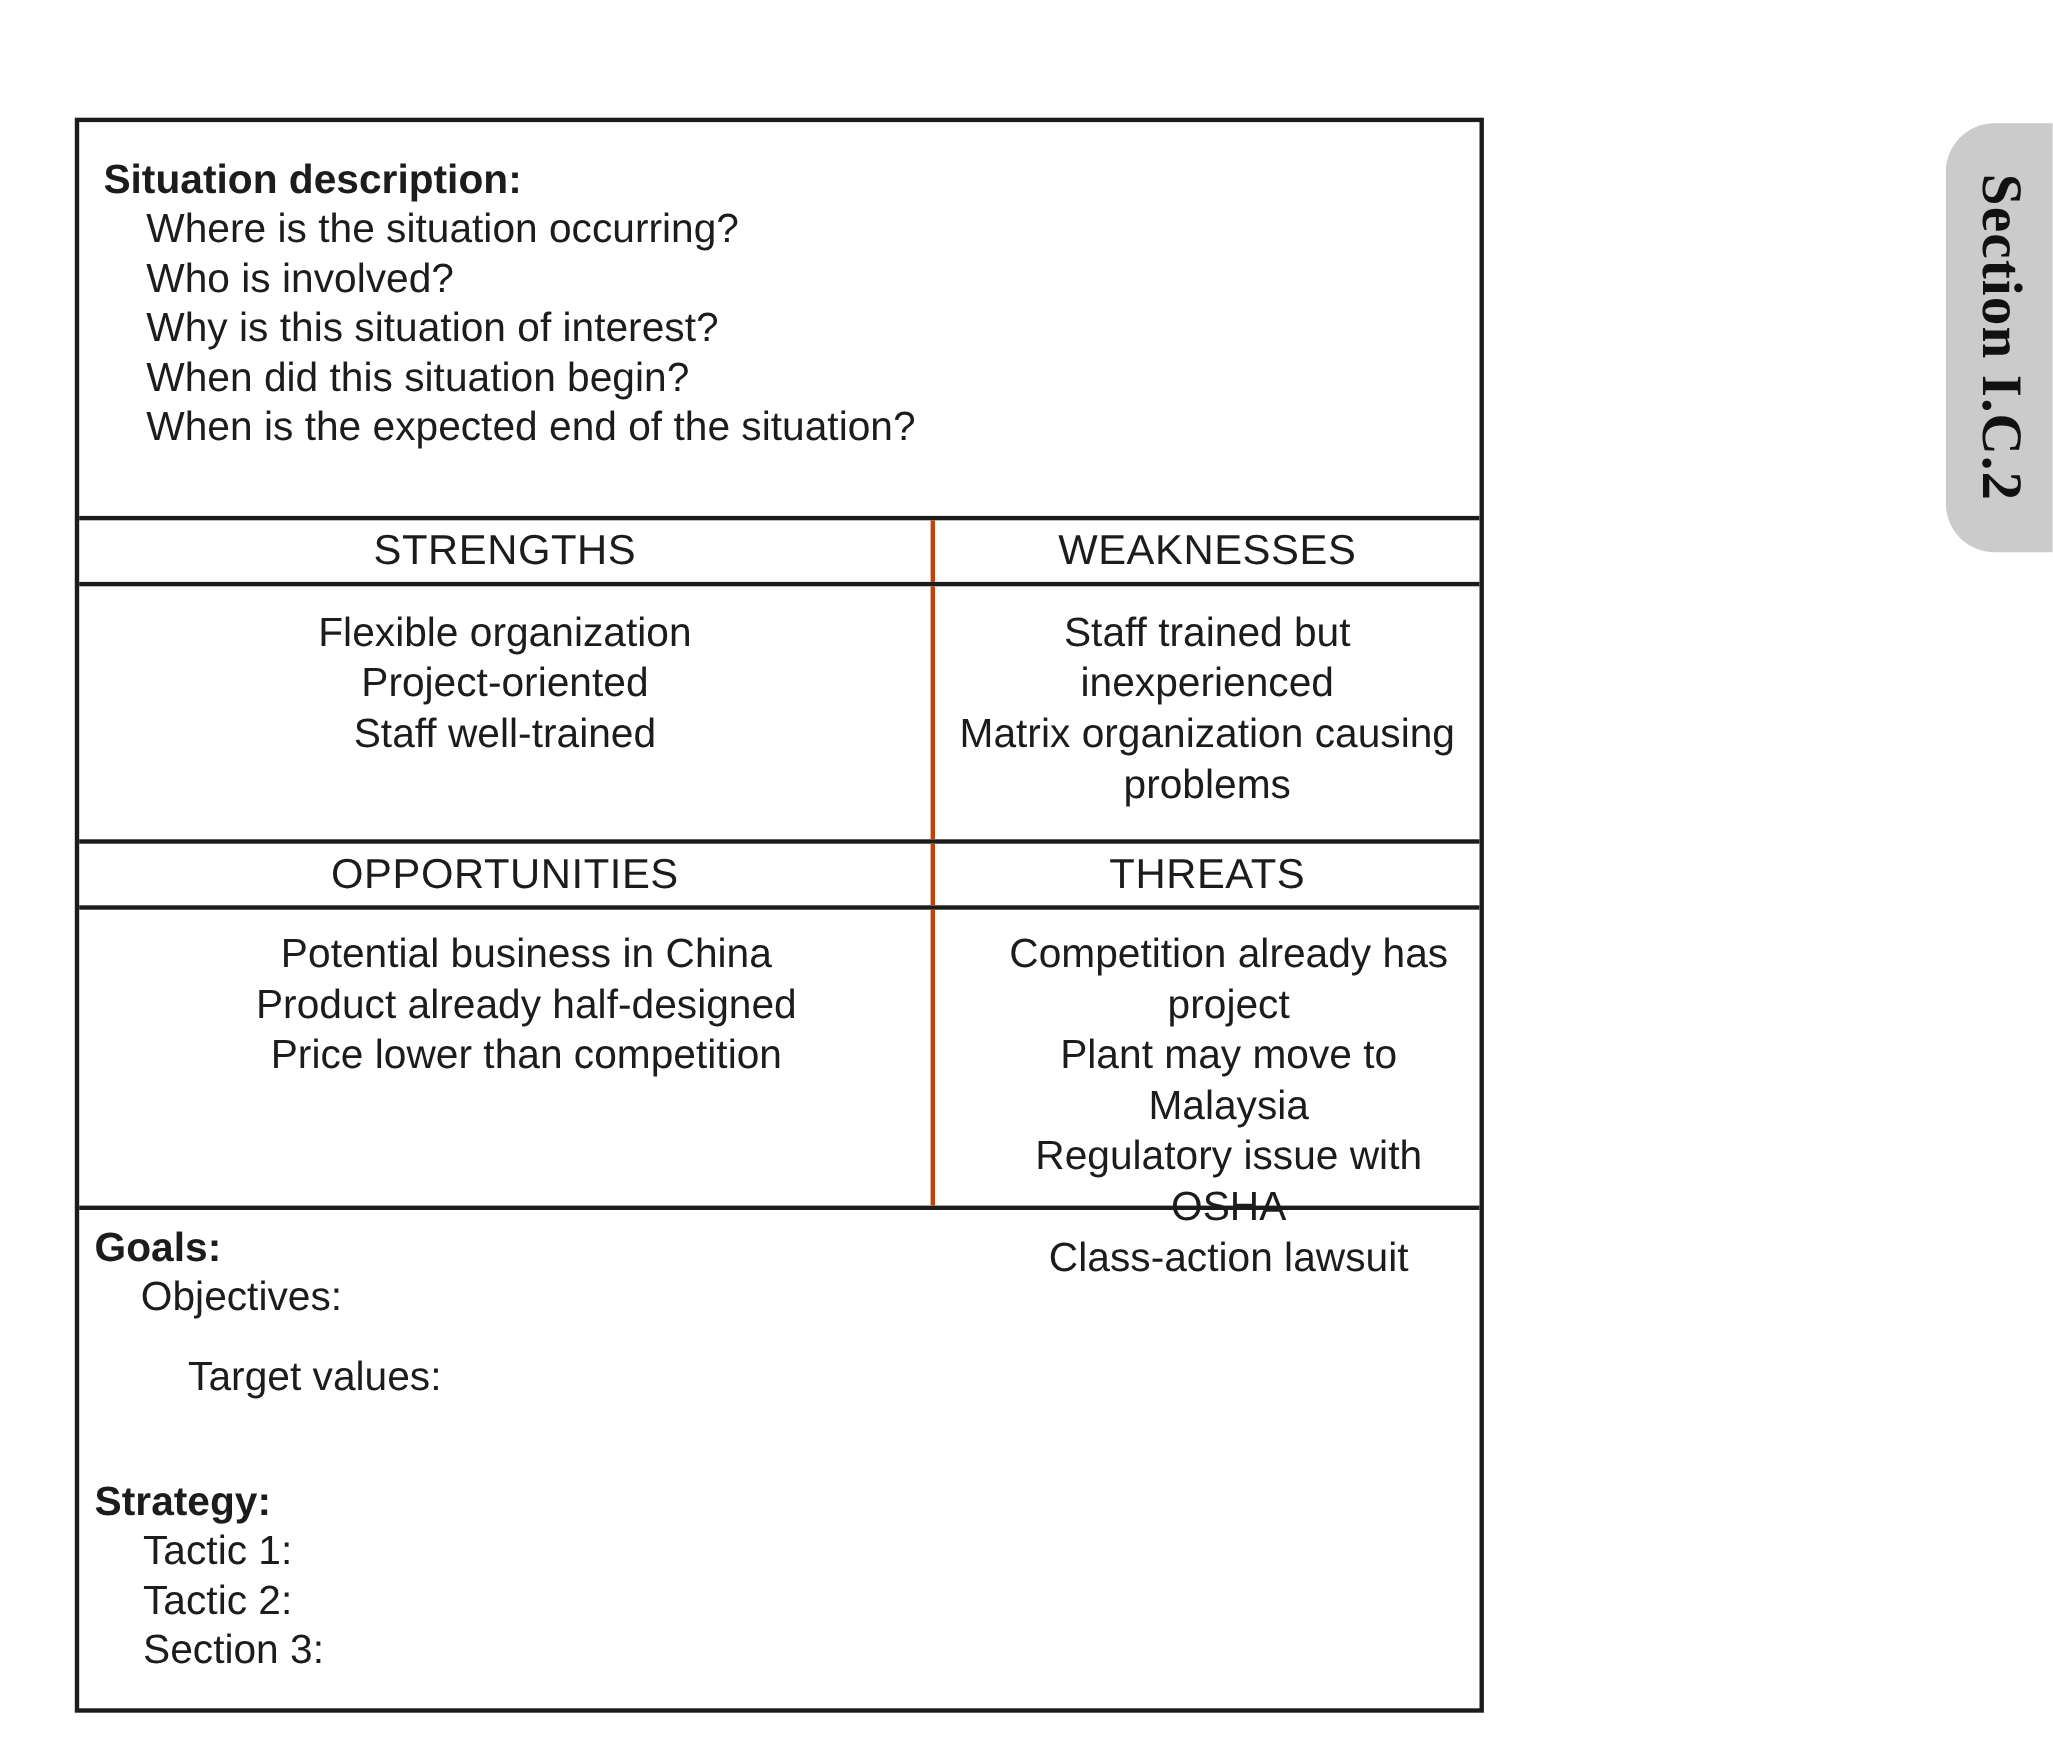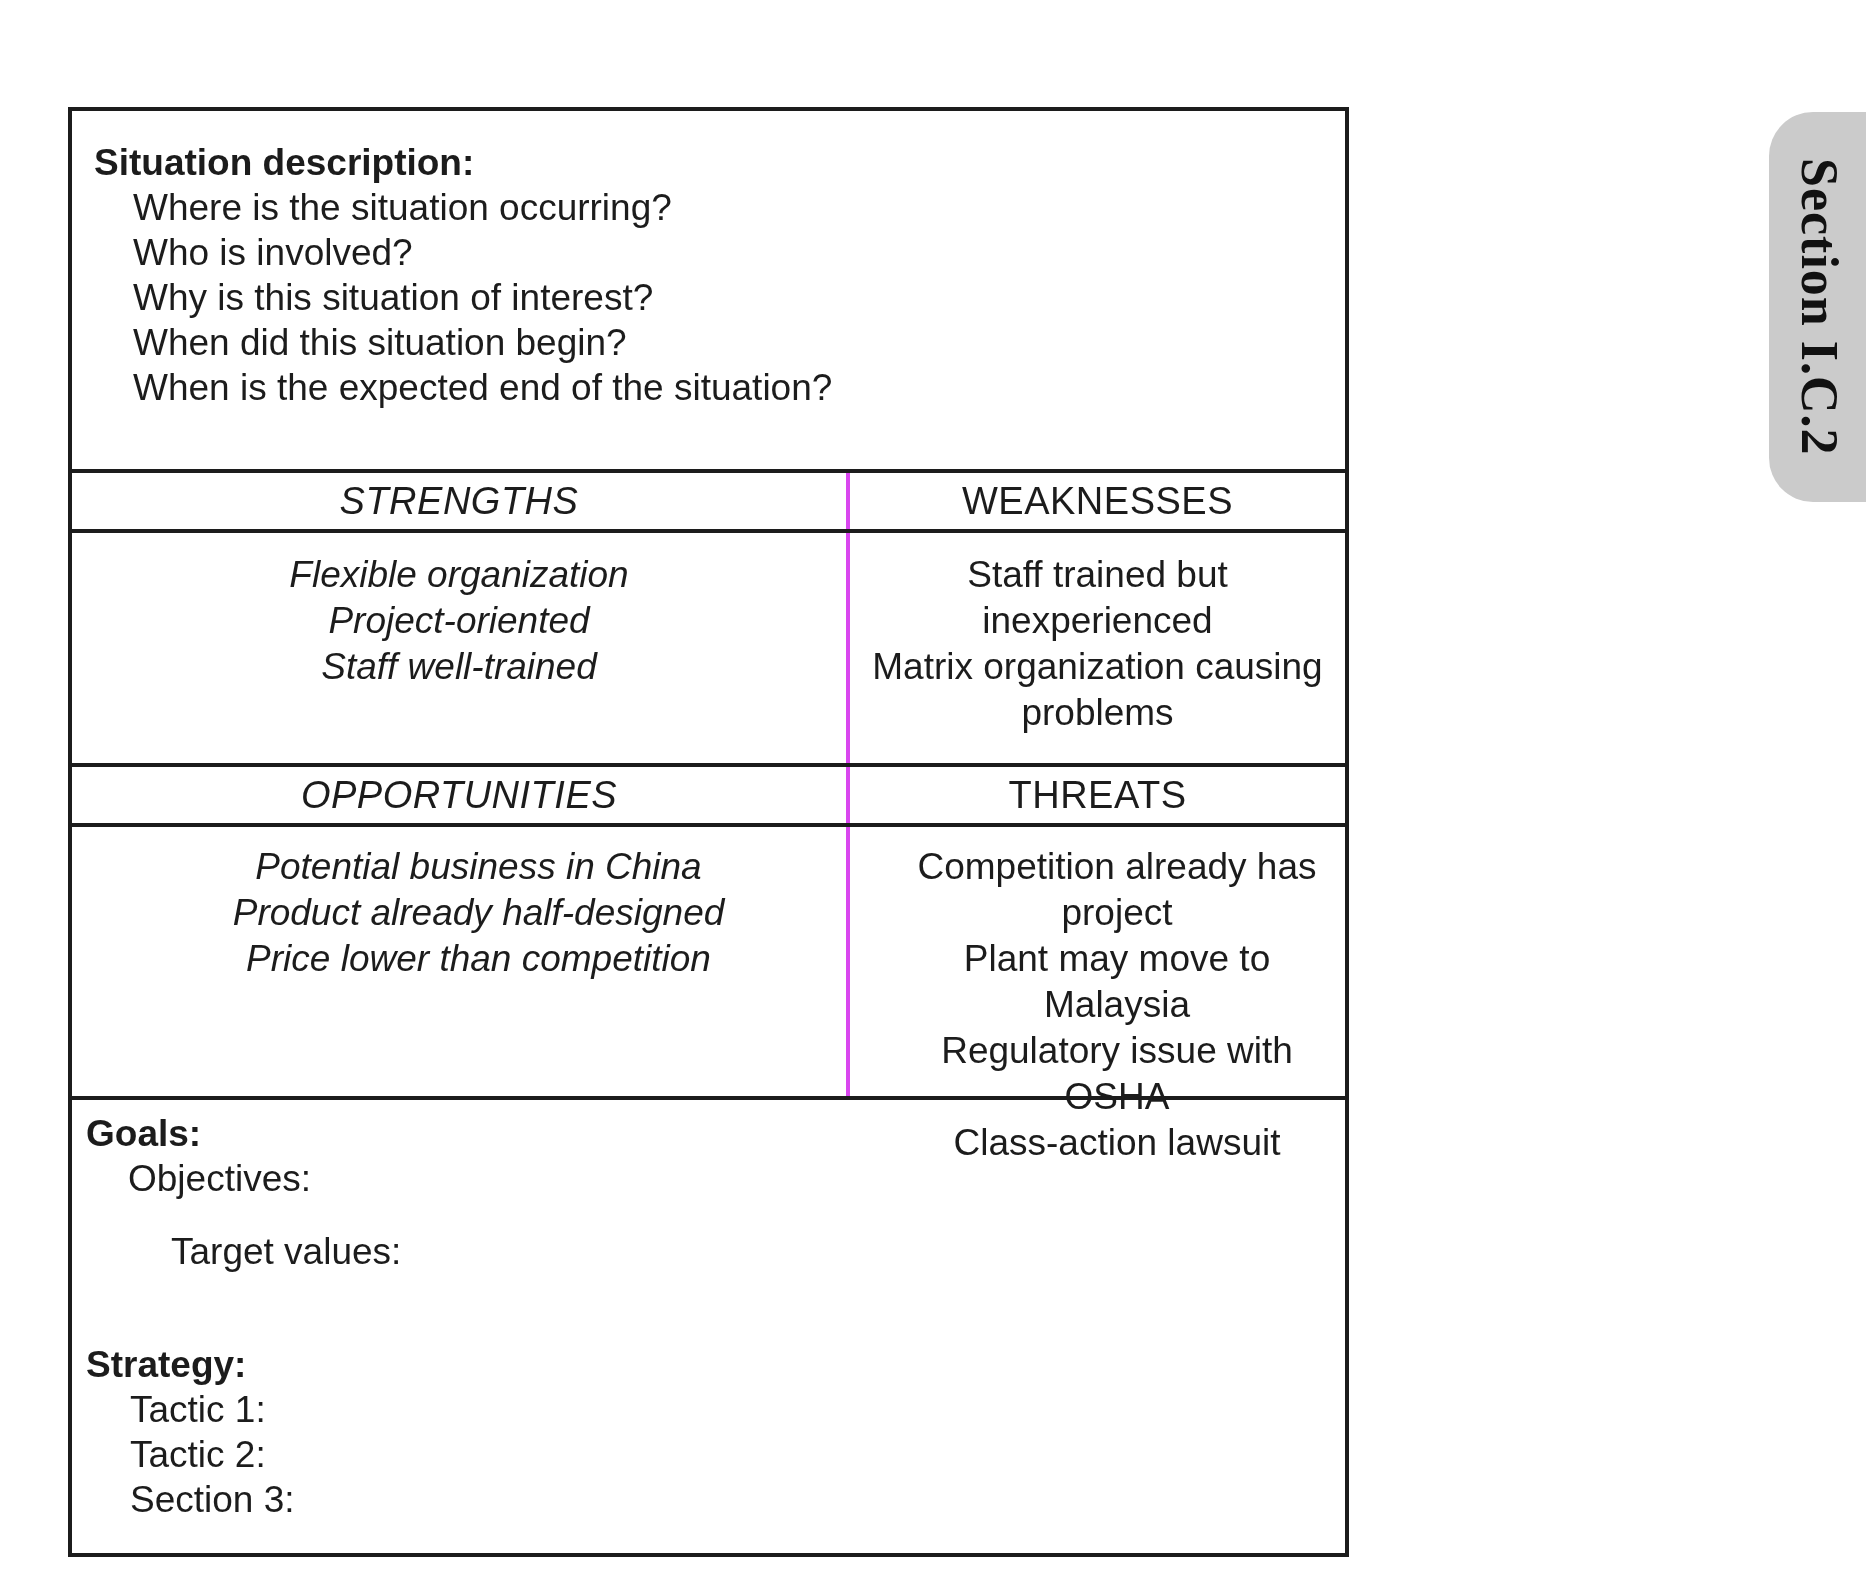--- a/index.html
+++ b/index.html
@@ -52,22 +52,22 @@
   }
   .row-situation .sit-q{
     margin-left:61px;
     font-size:37px;line-height:45px;
   }
 
   .row-head{height:56px;display:flex;}
   .row-body-sw{height:230px;display:flex;}
   .row-body-ot{height:269px;display:flex;}
 
-  .cell-left{width:774px;box-sizing:border-box;font-style:italic;}
-  .cell-right{flex:1;border-left:4px solid #d946ef;box-sizing:border-box;}
+  .cell-left{width:774px;box-sizing:border-box;}
+  .cell-right{flex:1;border-left:4px solid #c2410c;box-sizing:border-box;}
 
   .head-label{
     display:flex;align-items:center;justify-content:center;
     height:100%;
     font-size:38px;
     letter-spacing:0.5px;
   }
   .quad-body{
     text-align:center;
     font-size:37px;line-height:46px;

